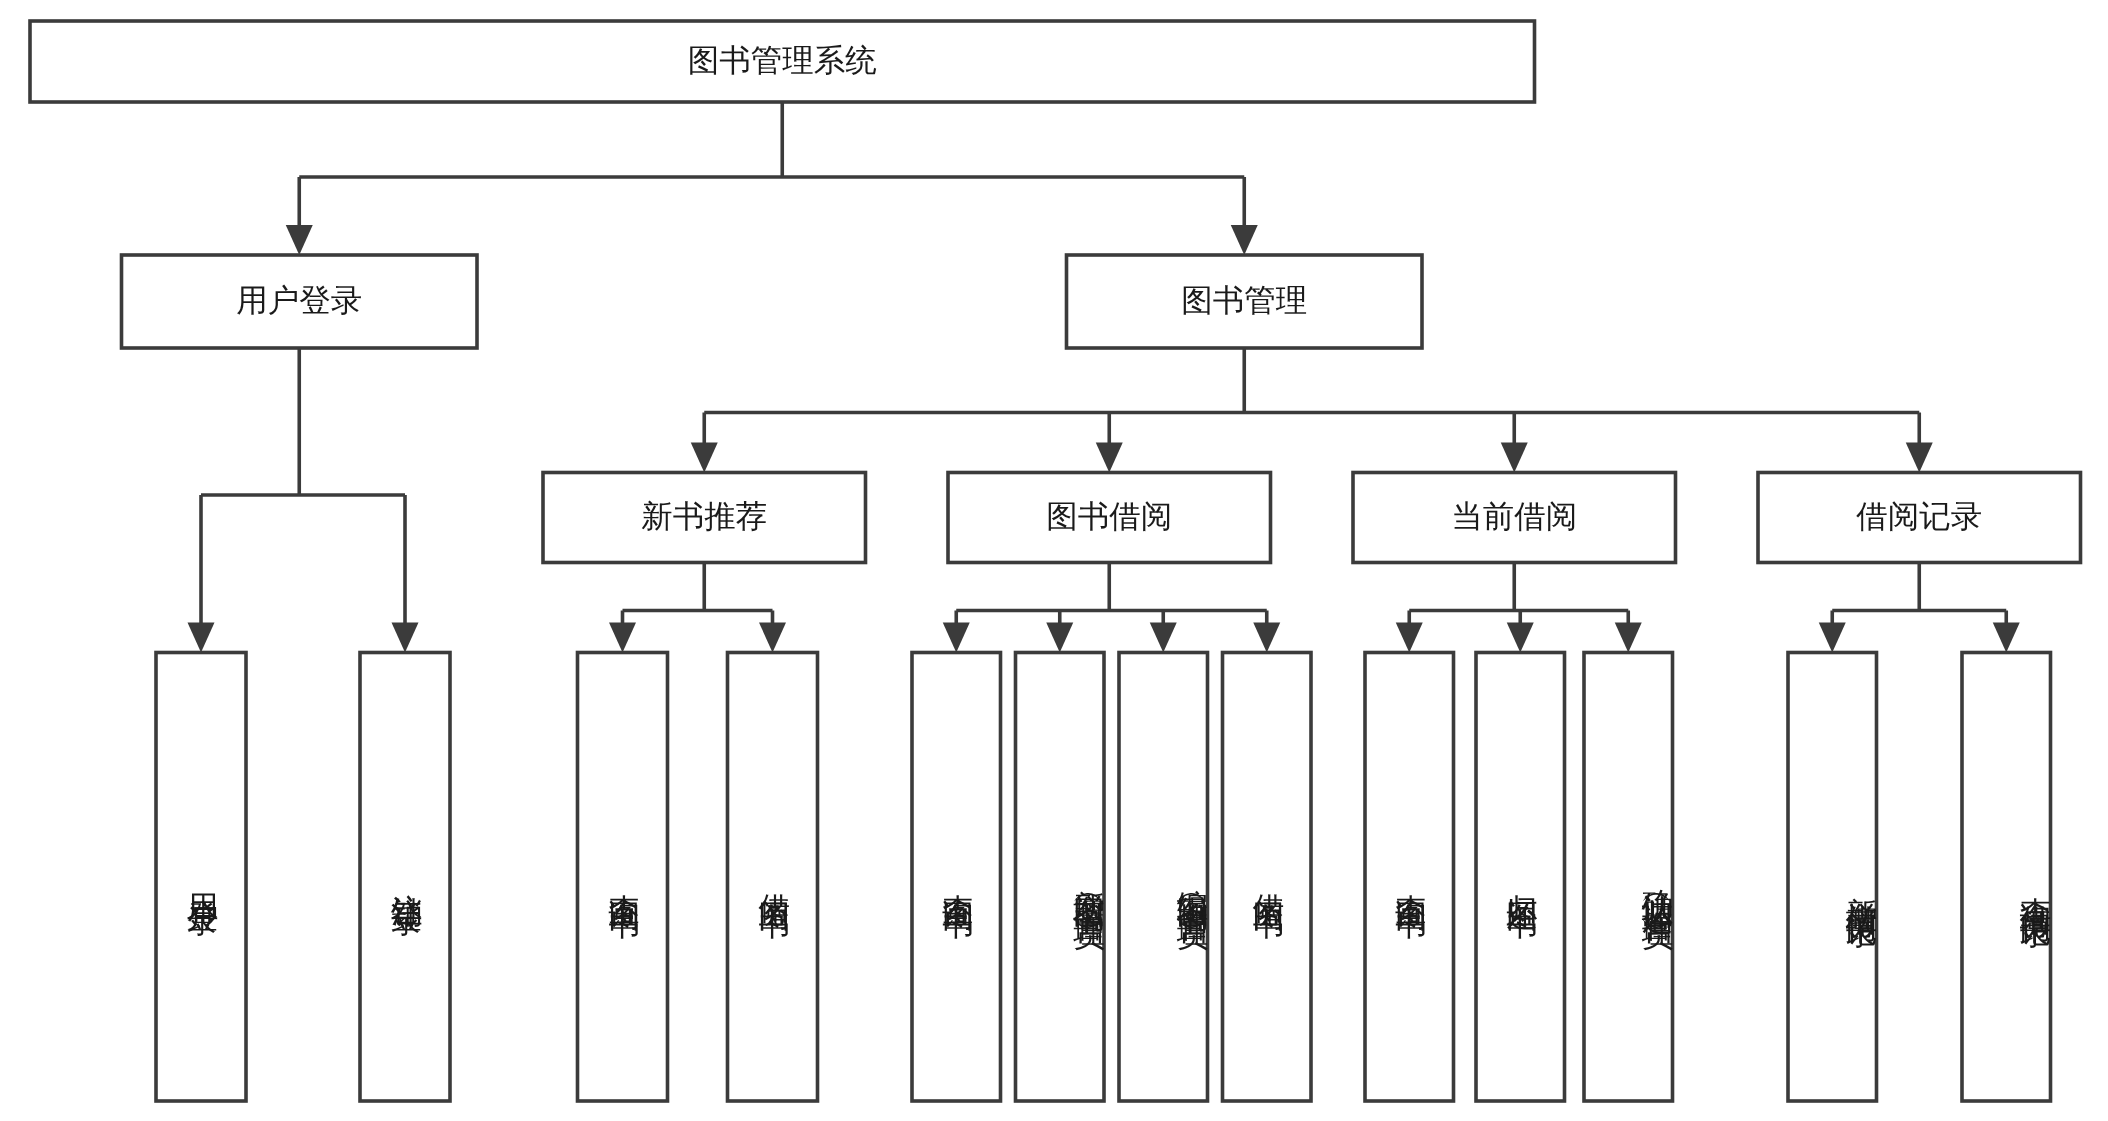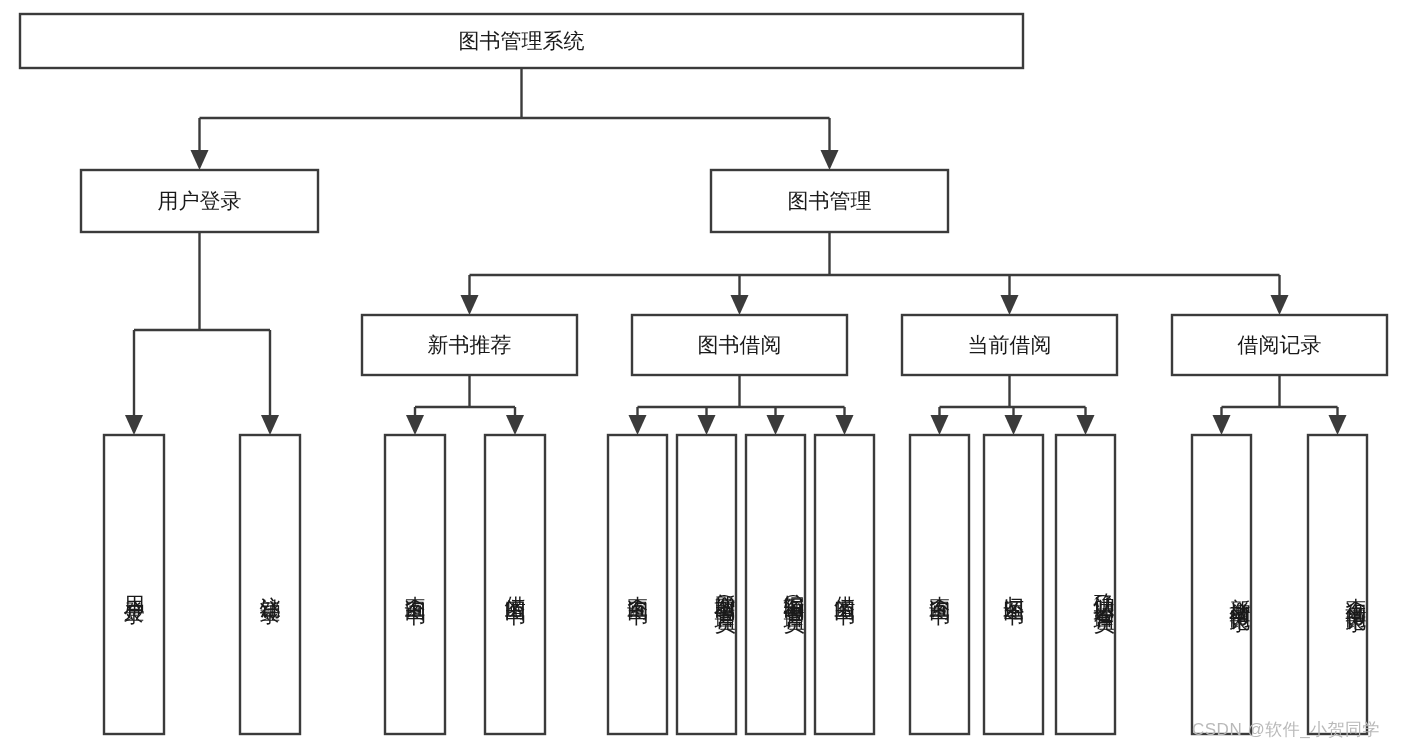--- a/index.html
+++ b/index.html
@@ -177,15 +177,14 @@
       <div class="node-label-v" style="left: 677px; top: 445px; width: 59px; height: 289px;">新增图书（管理员）</div>
       <div class="node-label-v" style="left: 746px; top: 445px; width: 59px; height: 289px;">编辑图书（管理员）</div>
       <div class="node-label-v center-v" style="left: 815px; top: 435px; width: 59px; height: 299px;">借阅图书</div>
       <div class="node-label-v center-v" style="left: 910px; top: 435px; width: 59px; height: 299px;">查询图书</div>
       <div class="node-label-v center-v" style="left: 984px; top: 435px; width: 59px; height: 299px;">归还图书</div>
       <div class="node-label-v" style="left: 1056px; top: 445px; width: 59px; height: 289px;">确认归还（管理员）</div>
       <div class="node-label-v" style="left: 1192px; top: 445px; width: 59px; height: 289px;">新增借阅记录</div>
       <div class="node-label-v" style="left: 1308px; top: 445px; width: 59px; height: 289px;">查询借阅记录</div>
     </div>
 
-  <div class="watermark" style="left: 1192px; top: 718px; color: rgb(185, 185, 185);">CSDN @软件_小贺同学</div>
 
 </div>
 
 </body></html>

